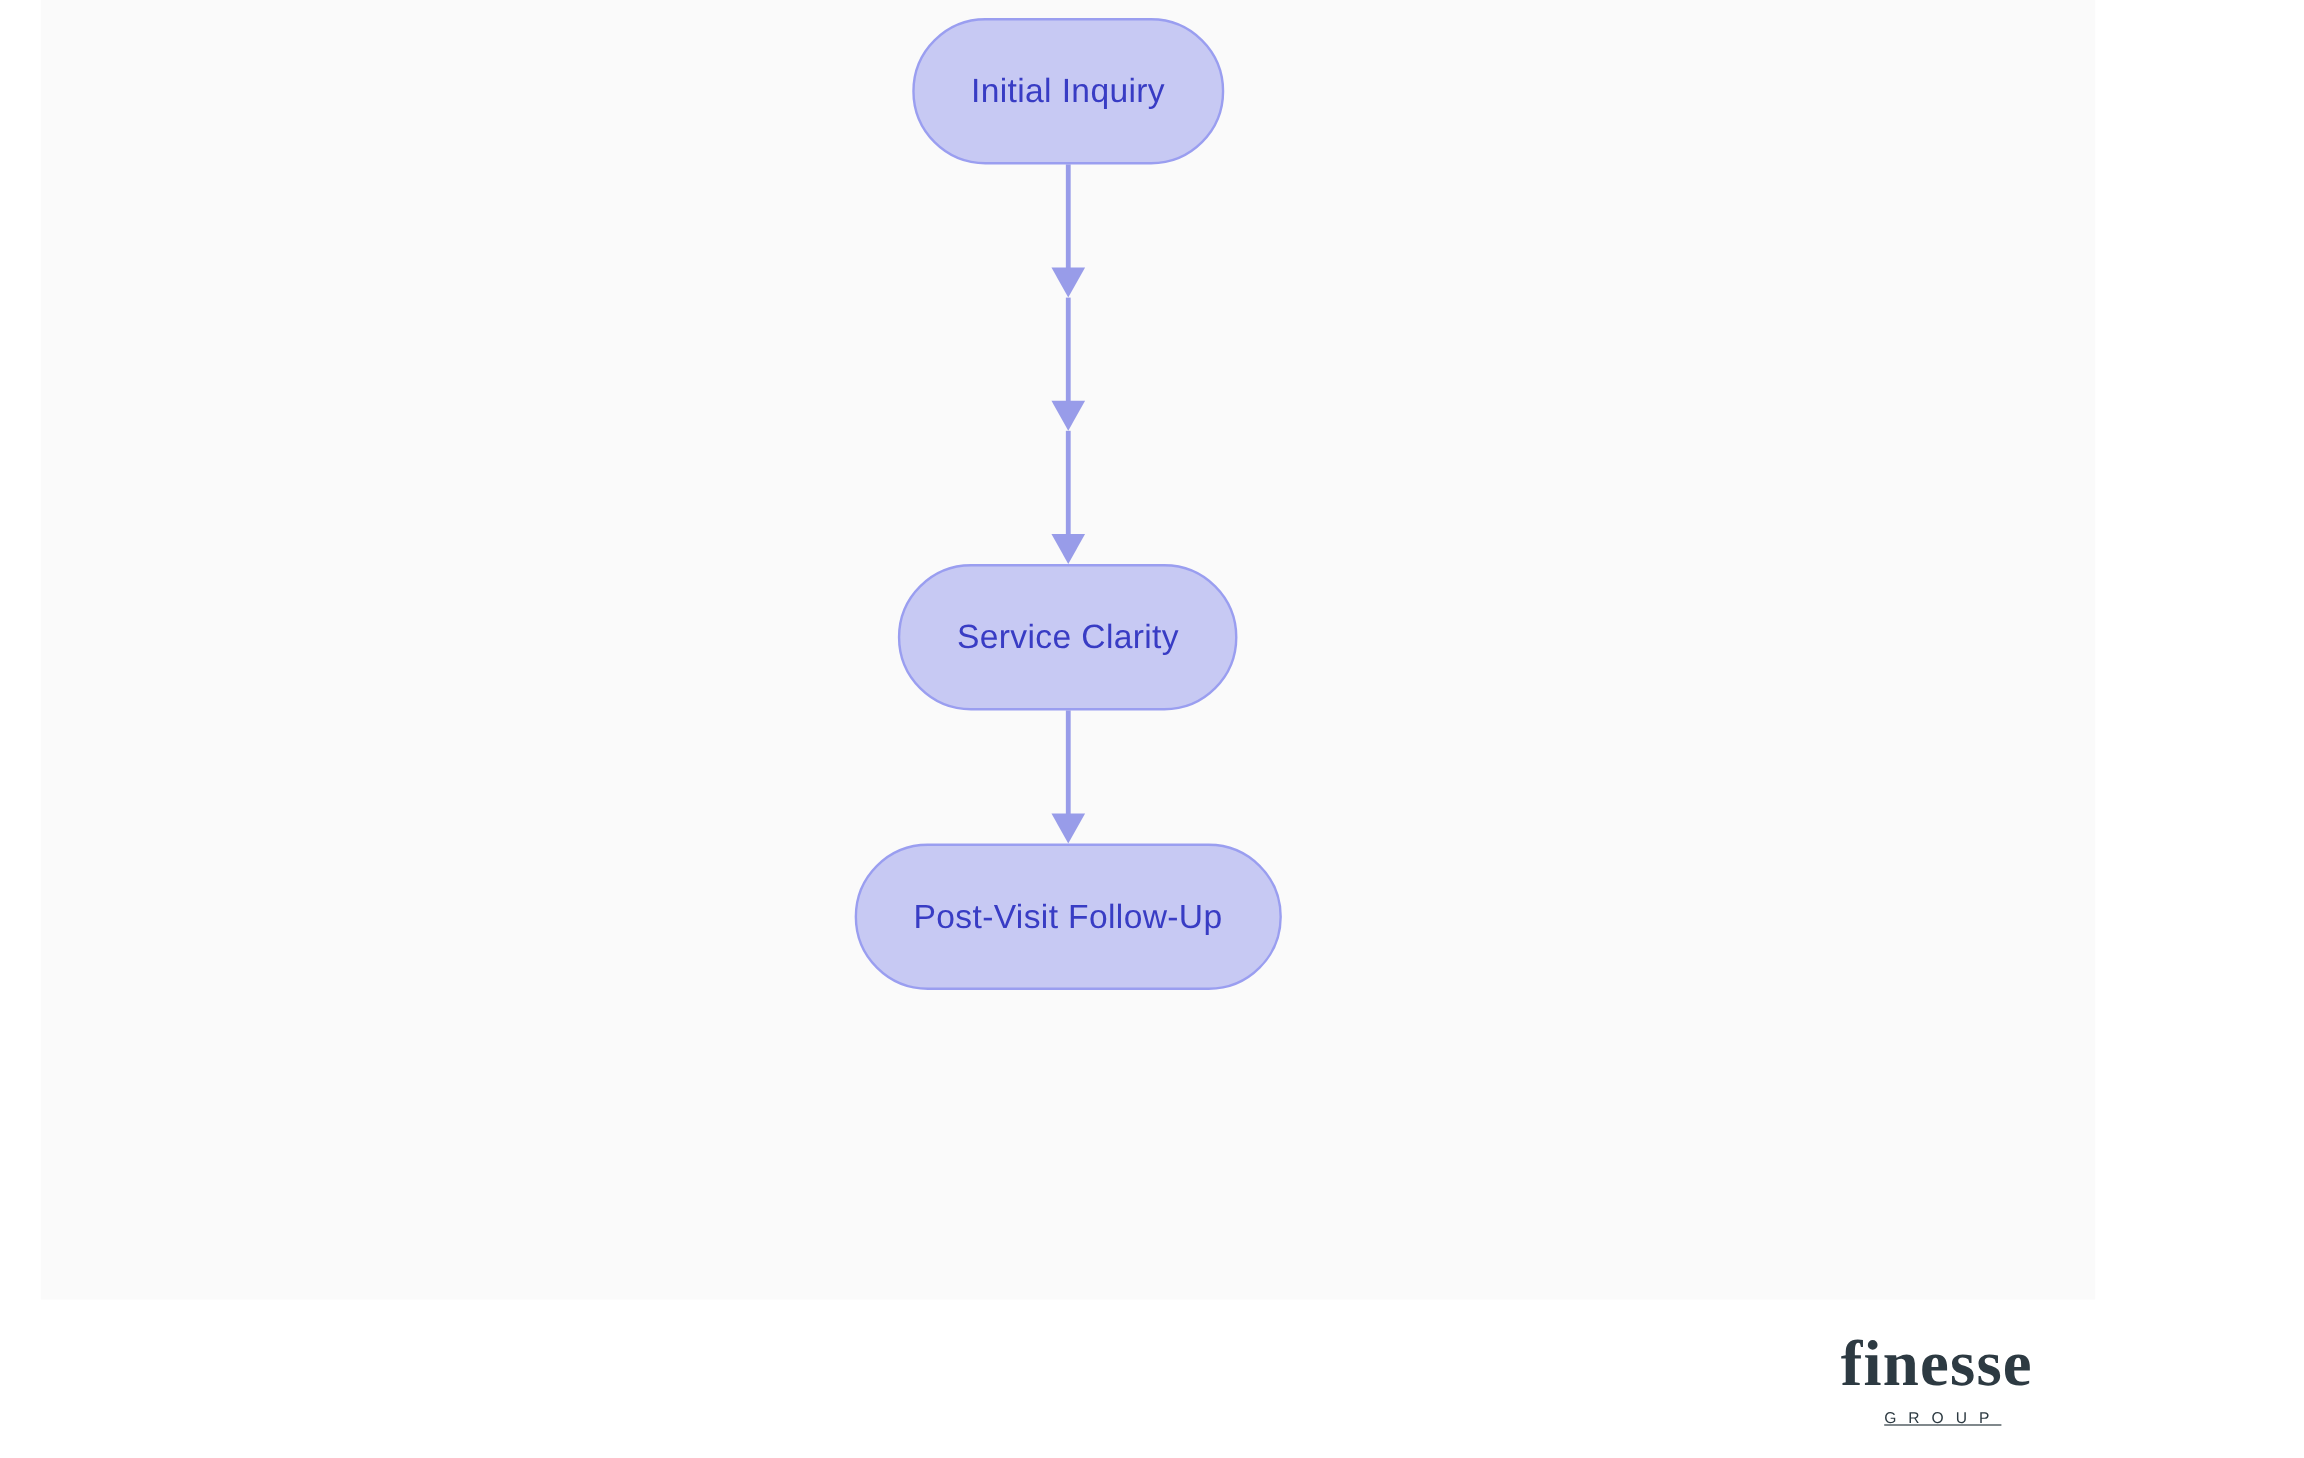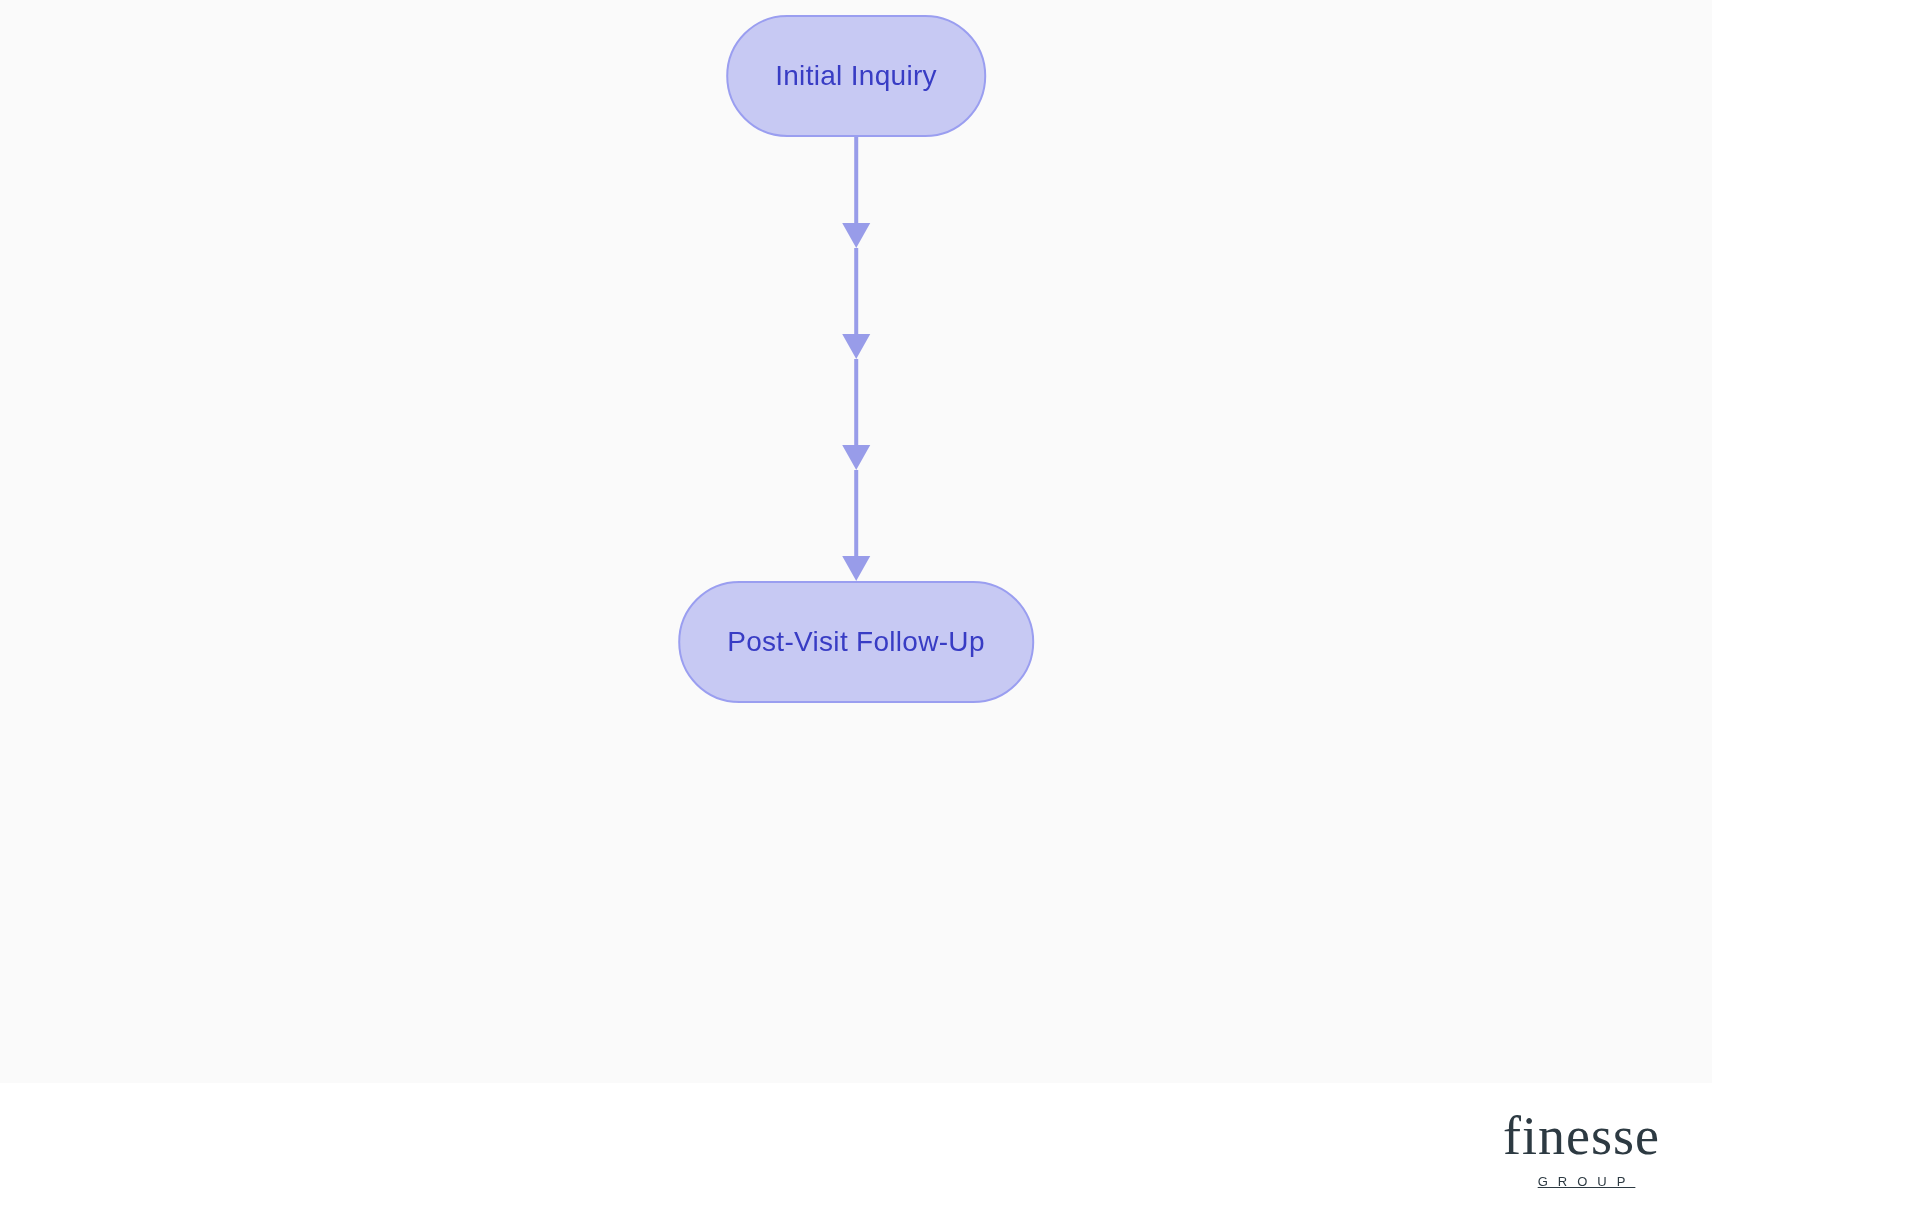--- a/index.html
+++ b/index.html
@@ -8,20 +8,21 @@
     height: 1215px;
     overflow: hidden;
     font-family: "Liberation Sans", sans-serif;
   }
   .page {
     width: 1712px;
     height: 1215px;
     display: flex;
     flex-direction: column;
     background: var(--footer-bg, #ffffff);
+    margin-left: 34px;
   }
   .diagram-area {
     position: relative;
     width: 100%;
     height: 1083px;
     background: var(--canvas-bg, #fafafa);
     flex: 0 0 auto;
   }
   .flow {
     position: absolute;
@@ -78,21 +79,21 @@
   }
   .brand {
     display: flex;
     flex-direction: column;
     align-items: center;
   }
   .brand-name {
     font-family: "Liberation Serif", "DejaVu Serif", serif;
     font-size: 54px;
     line-height: 1;
-    font-weight: 400;
+    font-weight: 700;
     color: var(--brand-text, #2d3a42);
     letter-spacing: 1px;
   }
   .brand-sub {
     margin-top: 11px;
     font-family: "Liberation Sans", sans-serif;
     font-size: 13px;
     font-weight: 400;
     letter-spacing: 10px;
     margin-left: 10px; 
@@ -121,20 +122,23 @@
         <div class="line"></div>
         <div class="head"></div>
       </div>
 
 
       <div class="arrow">
         <div class="line"></div>
         <div class="head"></div>
       </div>
 
+      <div class="node">
+        <span>Service Clarity</span>
+      </div>
 
       <div class="arrow">
         <div class="line"></div>
         <div class="head"></div>
       </div>
 
       <div class="node">
         <span>Post-Visit Follow-Up</span>
       </div>
 

